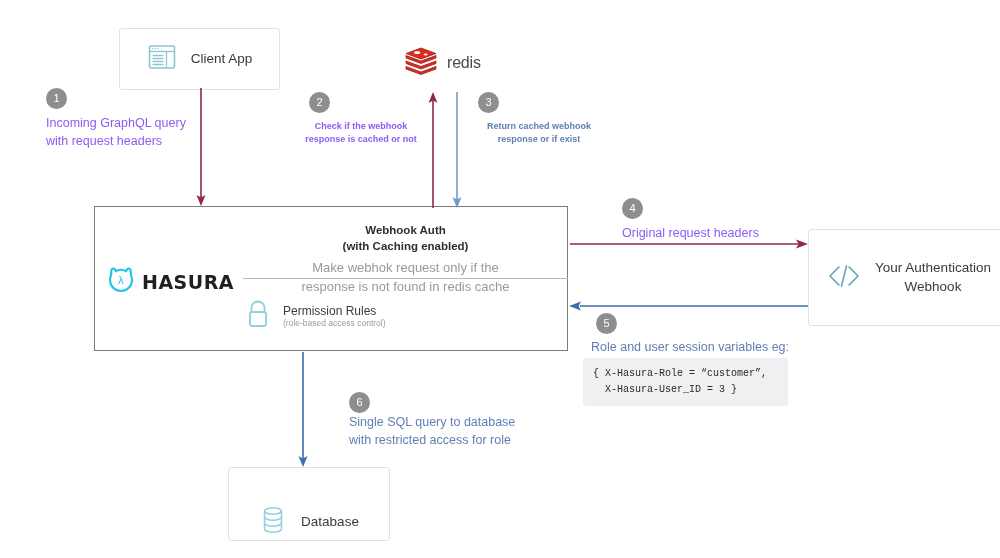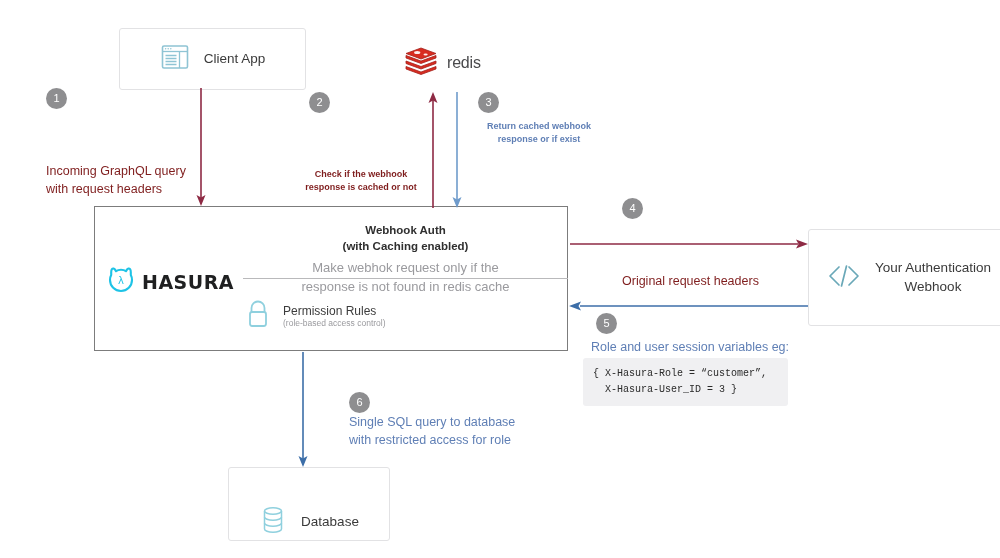--- a/index.html
+++ b/index.html
@@ -125,21 +125,21 @@
     justify-content: center;
     line-height: 1;
   }
 
   
   .cap {
     position: absolute;
     line-height: 1.4;
     white-space: pre-line;
   }
-  .cap-maroon { color: #7f1d1d; margin-top: 48px; }
+  .cap-maroon { color: #8b5cf6; }
   .cap-blue   { color: #5f7fb5; }
   .cap-lg { font-size: 12.5px; }
   .cap-sm { font-size: 9px; font-weight: bold; }
   .cap-center { text-align: center; }
 
   
   .arrow { position: absolute; }
 
   
   .codeblock {
@@ -169,21 +169,21 @@
     font-size: 16px;
     color: #4a4a4c;
     letter-spacing: -0.2px;
   }
 </style>
 </head>
 <body>
 
 <div class="stage">
 
-  <div class="card" style="left:119px; top:28px; width:187px; height:62px;">
+  <div class="card" style="left:119px; top:28px; width:161px; height:62px;">
     <div class="card-inner">
       <span style="display:block;">
         <svg width="30" height="30" viewBox="0 0 30 30">
           <rect x="2.5" y="4" width="25" height="22" rx="1.5" fill="none" stroke="#8fc4d4" stroke-width="1.6"></rect>
           <line x1="2.5" y1="9.5" x2="27.5" y2="9.5" stroke="#8fc4d4" stroke-width="1.3"></line>
           <line x1="19.5" y1="9.5" x2="19.5" y2="26" stroke="#8fc4d4" stroke-width="1.3"></line>
           <circle cx="5.6" cy="6.8" r="0.75" fill="#8fc4d4"></circle>
           <circle cx="8.2" cy="6.8" r="0.75" fill="#8fc4d4"></circle>
           <circle cx="10.8" cy="6.8" r="0.75" fill="#8fc4d4"></circle>
           <line x1="5.5" y1="13.5" x2="16.5" y2="13.5" stroke="#8fc4d4" stroke-width="1.5"></line>

